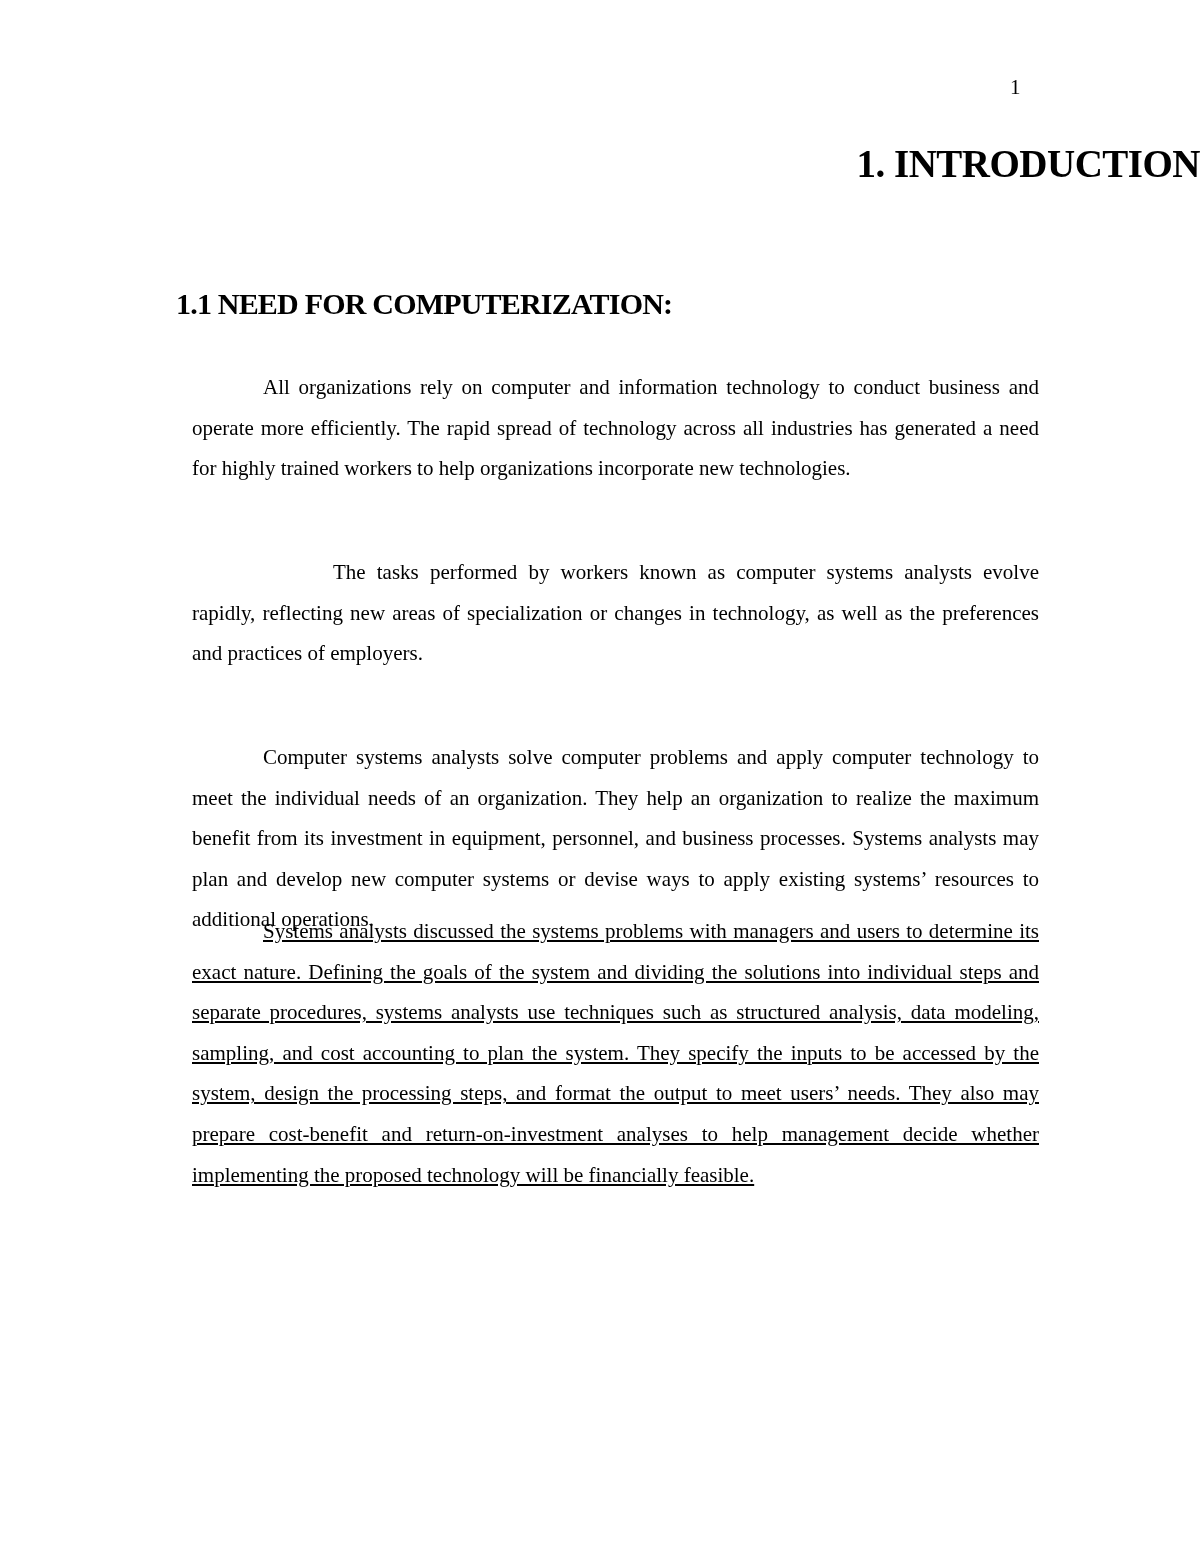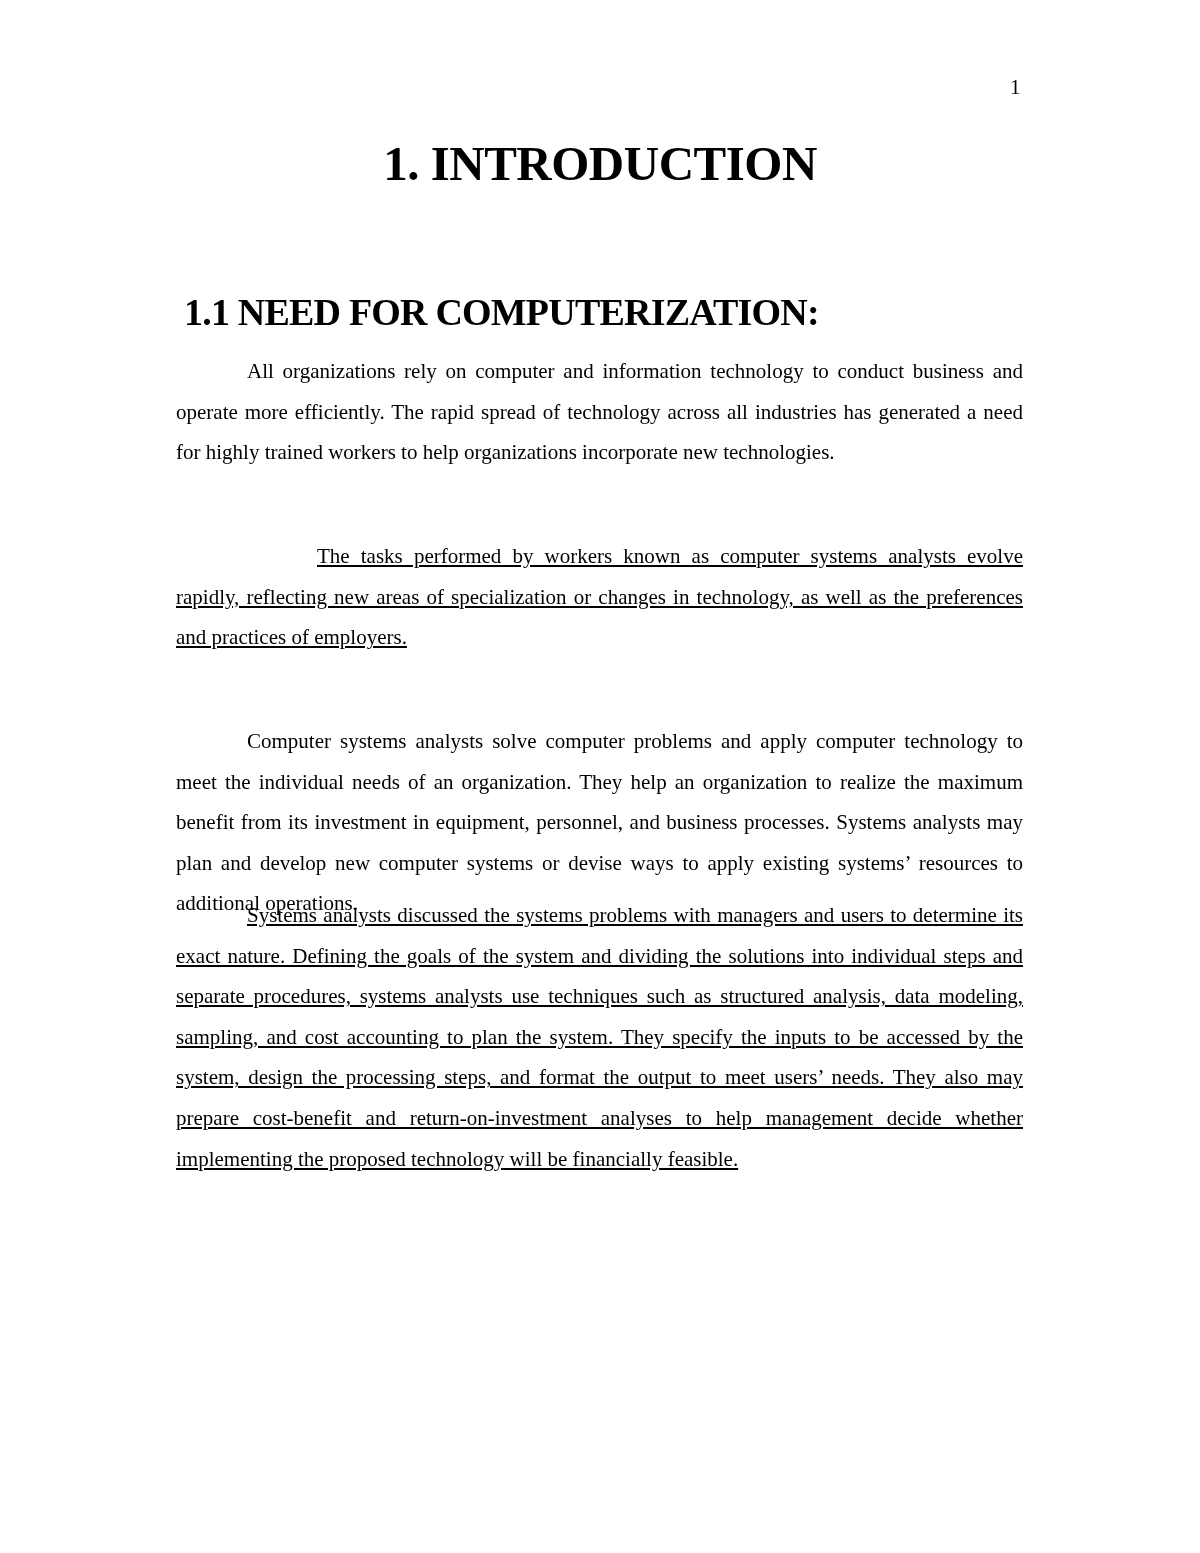--- a/index.html
+++ b/index.html
@@ -20,47 +20,46 @@
       top: 74px;
       left: 1010px;
       font-size: 21px;
       line-height: 26px;
     }
     .chapter-title {
       position: absolute;
       top: 140px;
       left: 0;
       width: 1200px;
-      text-align: center;
+      text-align: right;
       font-weight: bold;
-      font-size: 49px;
+      font-size: 39px;
       line-height: 48px;
       margin: 0;
       letter-spacing: -0.5px;
     }
     .section-title {
       position: absolute;
       top: 282px;
       left: 176px;
       font-weight: bold;
-      font-size: 38px;
+      font-size: 30px;
       line-height: 44px;
-      margin: 8px;
+      margin: 0;
       letter-spacing: -0.8px;
     }
     .para {
-      margin: 0;
+      margin: 16px;
       font-size: 21px;
       line-height: 40.6px;
       text-align: justify;
       text-indent: 71px;
     }
     .para.deep-indent {
       text-indent: 141px;
-      text-decoration: underline;
     }
     #p1 { position: absolute; top: 351px; left: 176px; width: 847px; }
     #p2 { position: absolute; top: 536px; left: 176px; width: 847px; }
     #p3 { position: absolute; top: 721px; left: 176px; width: 847px; }
     #p4 { position: absolute; top: 895px; left: 176px; width: 847px; text-decoration: underline; }
   </style>
 </head>
 <body>
 
 <div>

